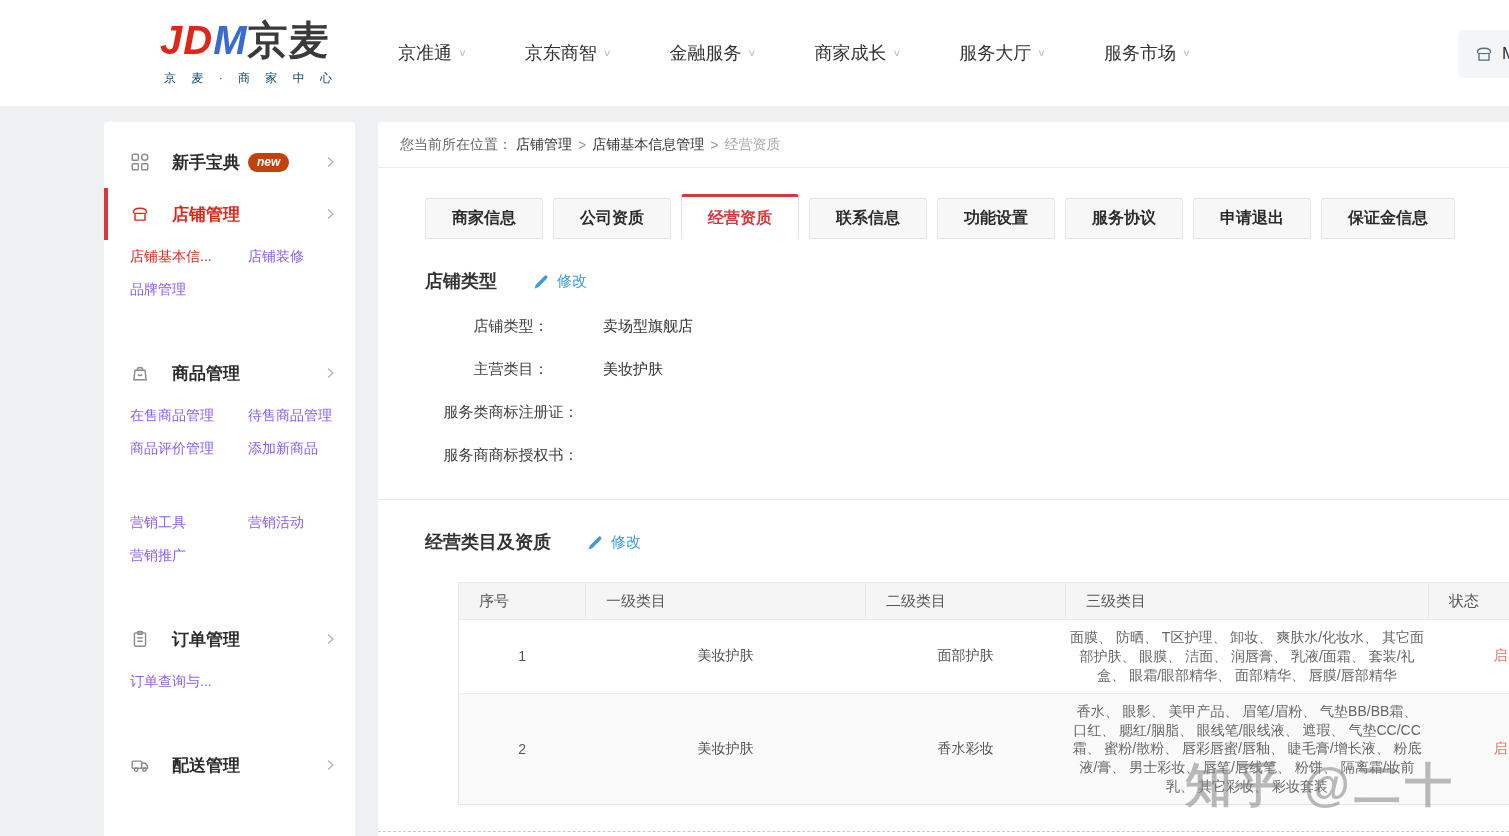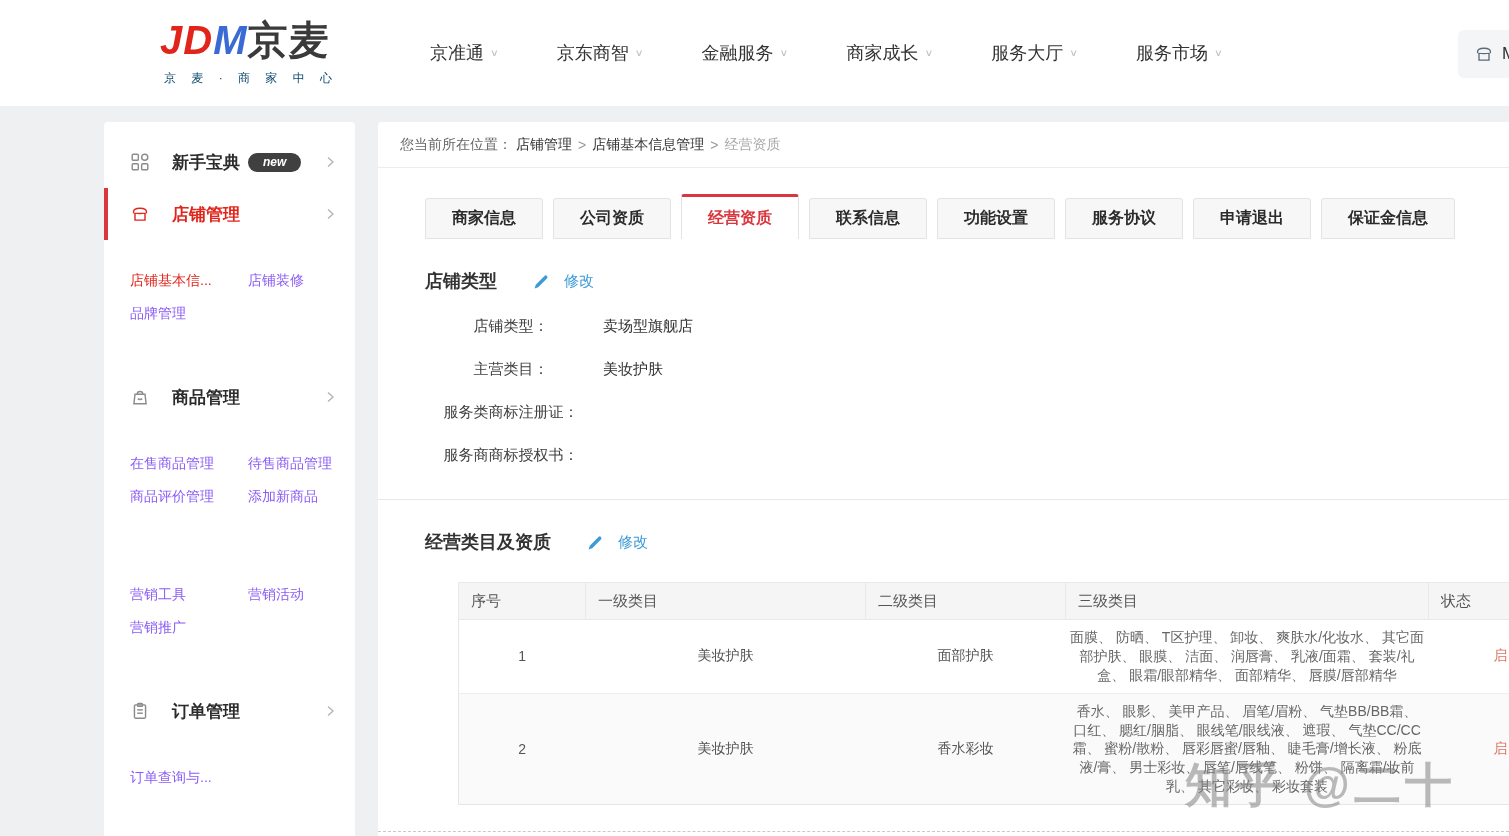--- a/index.html
+++ b/index.html
@@ -7,71 +7,71 @@
     font-family:"Liberation Sans","DejaVu Sans",sans-serif; color:#333; }
 
   
   .header { position:absolute; left:0; top:0; width:1509px; height:106px; background:#fff; z-index:5; }
   .logo { position:absolute; left:160px; top:18px; width:220px; }
   .logo-line1 { font-size:40px; font-weight:bold; letter-spacing:1px; line-height:44px; white-space:nowrap; }
   .logo-jd { color:#e1251b; font-style:italic; }
   .logo-m { color:#3a6ad4; font-style:italic; }
   .logo-cn { color:#3a3a3a; font-weight:600; }
   .logo-tagline { font-size:12px; color:#0c4a6e; letter-spacing:6px; margin-top:8px; padding-left:4px; white-space:nowrap; }
-  .topnav { position:absolute; left:398px; top:0; height:106px; display:flex; align-items:center; gap:58px;margin-left:32px; }
+  .topnav { position:absolute; left:398px; top:0; height:106px; display:flex; align-items:center; gap:58px; }
   .topnav-item { display:flex; align-items:center; gap:6px; font-size:18px; color:#333; cursor:pointer; white-space:nowrap; }
   .chev-down { color:#c4c4c4; font-size:12px; transform:scaleY(0.8); }
   .account-pill { position:absolute; left:1458px; top:30px; width:120px; height:48px; background:#f4f5f6;
     border-radius:6px; display:flex; align-items:center; gap:8px; padding-left:16px; font-size:17px; color:#333; }
 
   
   .sidebar { position:absolute; left:104px; top:122px; width:251px; height:740px; background:#fff; border-radius:4px; overflow:hidden; }
   .side-inner { padding:14px 0 0 0; }
   .side-title-row { position:relative; display:flex; align-items:center; height:52px; padding:0 18px 0 26px; cursor:pointer; }
   .side-title-row .icon { width:20px; height:20px; margin-right:22px; display:inline-flex; color:#8c8c8c; flex:none; }
   .side-title { font-size:17px; font-weight:bold; color:#2b2b2b; white-space:nowrap; }
   .side-title-row .chev { margin-left:auto; color:#b3b3b3; }
   .side-title-row.active { }
   .side-title-row.active::before { content:""; position:absolute; left:0; top:0; bottom:0; width:4px; background:#d9363e; }
   .side-title-row.active .side-title { color:#e1251b; }
   .side-title-row.active .icon { color:#e1251b; }
-  .badge-new { background:#404040; color:#fff; font-size:12px; font-style:italic; font-weight:bold;
-    border-radius:10px; padding:2px 15px 3px; margin-left:8px; }
-  .side-children { display:grid; grid-template-columns:118px auto; row-gap:15px; padding:8px 10px 10px 26px;margin-top:24px; }
+  .badge-new { background:#c2410c; color:#fff; font-size:12px; font-style:italic; font-weight:bold;
+    border-radius:10px; padding:2px 9px 3px; margin-left:8px; }
+  .side-children { display:grid; grid-template-columns:118px auto; row-gap:15px; padding:8px 10px 10px 26px; }
   .side-child { font-size:14px; color:#8b5cf6; white-space:nowrap; cursor:pointer; }
   .side-child.active { color:#e1251b; }
   .gap-lg { height:38px; }
 
   
   .main { position:absolute; left:378px; top:122px; width:1250px; height:740px; background:#fff; border-radius:4px 0 0 0; }
   .breadcrumb { height:46px; display:flex; align-items:center; padding-left:22px; font-size:14px; color:#666;
     border-bottom:1px solid #ececec; }
   .bc-item { color:#333; margin:0 4px; } .bc-item.current { color:#a8a8a8; } .bc-sep { color:#999; margin:0 2px; }
 
   .tabs { display:flex; gap:10px; margin:26px 0 0 47px; align-items:flex-end; }
   .tab { height:41px; padding:0 26px; display:flex; align-items:center; background:#f7f7f7;
     border:1px solid #e3e3e3; border-radius:3px 3px 0 0; font-size:16px; font-weight:bold; color:#2b2b2b; cursor:pointer; white-space:nowrap; }
   .tab.active { background:#fff; color:#d9363e; border-top:3px solid #d9363e; border-bottom:none; height:45px; }
 
   .section { padding:30px 0 0 47px; }
   .section-head { display:flex; align-items:center; gap:36px; }
   .section-title { font-size:18px; font-weight:600; color:#333; }
-  .edit-link { display:flex; align-items:center; gap:14px; color:#3d9bd8; font-size:15px; cursor:pointer; }
+  .edit-link { display:flex; align-items:center; gap:7px; color:#3d9bd8; font-size:15px; cursor:pointer; }
 
   .form-rows { margin-top:18px; }
   .form-row { display:flex; margin-top:24px; font-size:15px; }
   .form-label { width:172px; text-align:center; color:#404040; white-space:nowrap; }
   .form-value { margin-left:6px; color:#333; }
 
   .divider { border-top:1px solid #e8e8e8; margin-top:34px; }
 
   
   .cat-table { margin:28px 0 0 80px; width:1170px; border:1px solid #e6e6e6; border-collapse:collapse; table-layout:fixed; }
   .cat-table th { background:#f5f5f5; height:37px; font-size:15px; font-weight:normal; color:#555;
-    text-align:left; padding-left:12px; border:1px solid #e9e9e9; }
+    text-align:left; padding-left:20px; border:1px solid #e9e9e9; }
   .cat-table td { border-top:1px solid #eee; font-size:14px; color:#555; padding:10px 6px; text-align:center; vertical-align:middle; }
   .cat-table tr.alt td { background:#fafafa; }
   .c1 { width:127px; } .c2 { width:280px; } .c3 { width:200px; } .c4 { width:363px; } .c5 { width:200px; }
   td.l3cell { color:#666; line-height:1.35; padding:8px 4px; }
   td.statuscell { text-align:left; padding-left:65px; color:#dd7560; }
 
   .dashed-sep { border:none; border-top:1px dashed #c9c9c9; margin:26px 0 0 0; width:1131px; }
 
   .watermark { position:absolute; left:1185px; top:754px; font-size:47px; font-weight:bold;
     color:rgba(130,130,130,0.55); letter-spacing:4px; white-space:nowrap; z-index:9; pointer-events:none; }

